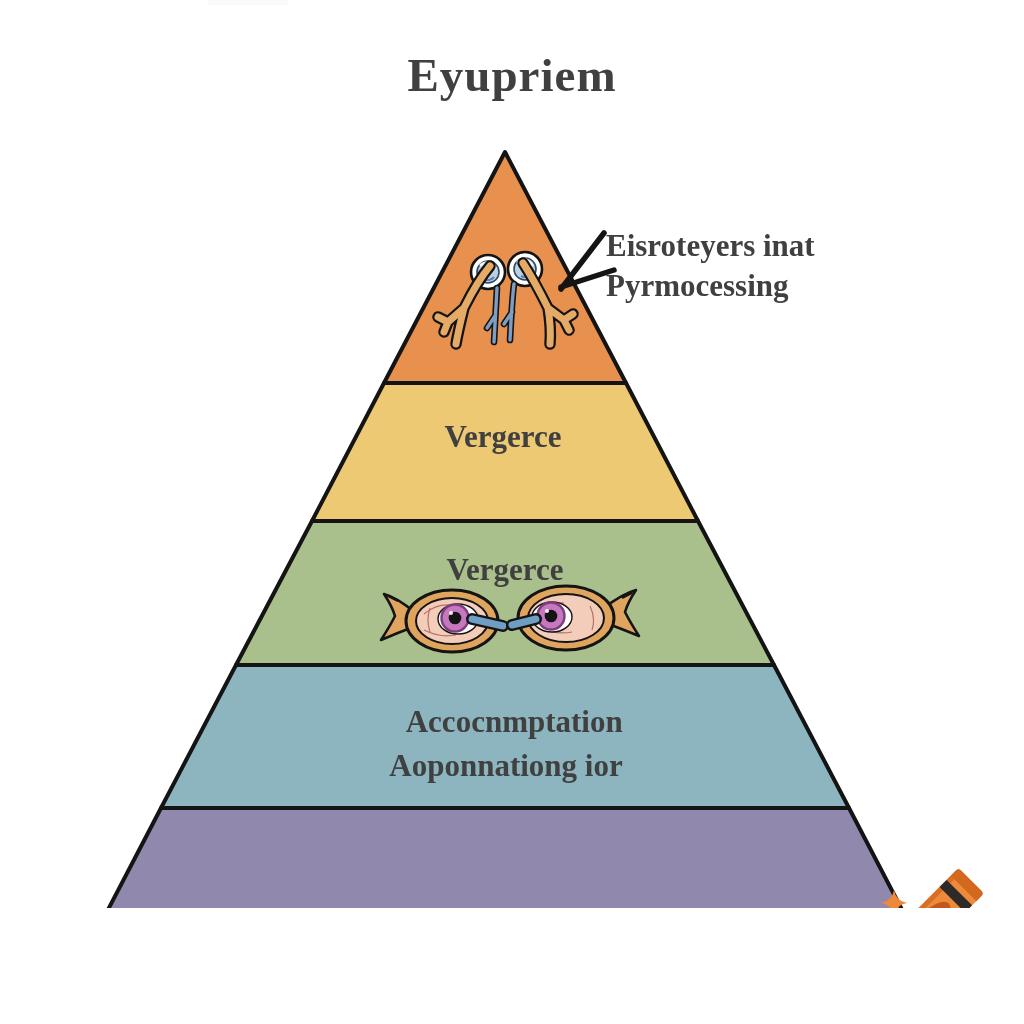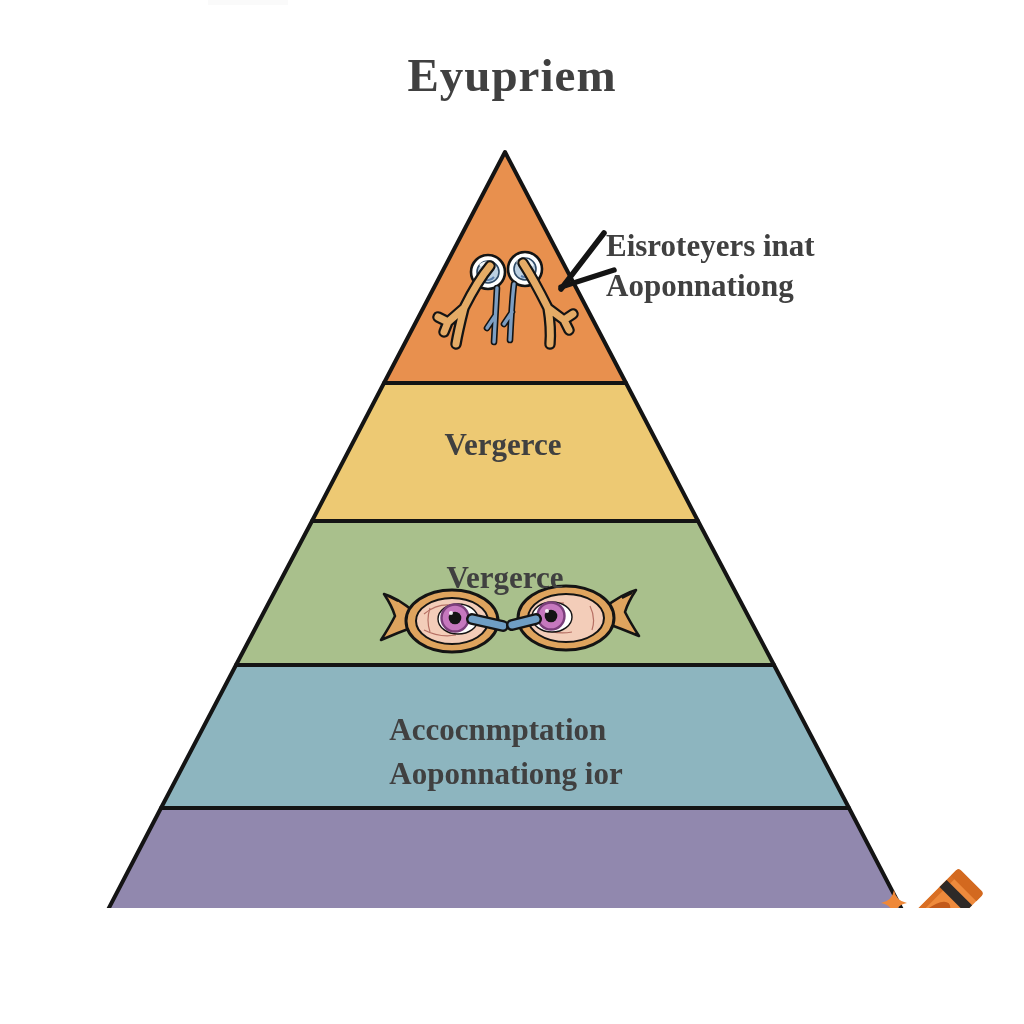--- a/index.html
+++ b/index.html
@@ -4,21 +4,21 @@
 <style>
   html,body{margin:0;padding:0;background:#ffffff;}
   .stage{
     position:relative;width:1024px;height:908px;background:#ffffff;
     overflow:hidden;font-family:"Liberation Serif","DejaVu Serif",serif;color:#404040;
   }
   .stage svg{position:absolute;left:0;top:0;}
   .txt{position:absolute;font-weight:700;white-space:nowrap;}
   .title{left:512px;top:48px;transform:translateX(-50%);font-size:47px;letter-spacing:1px;}
   .annot{left:606px;top:226px;font-size:31px;line-height:40px;}
-  .label{transform:translateX(-50%);font-size:31px;text-align:left;line-height:44px;margin-top:8px;}
+  .label{transform:translateX(-50%);font-size:31px;text-align:right;line-height:44px;}
   .lbl-vm{left:503px;top:415px;}
   .lbl-vg{left:505px;top:548px;}
   .lbl-ac{left:506px;top:700px;}
   .lbl-va{left:494px;top:865px;}
   .top-artifact{position:absolute;left:208px;top:0;width:80px;height:5px;background:#fafafa;}
 </style>
 </head>
 <body>
 
 <div class="stage">
@@ -117,21 +117,21 @@
     <g fill="#ef8838">
       <path d="M894,890 Q896,901 907,903 Q896,905 894,916 Q892,905 881,903 Q892,901 894,890 Z"></path>
       <path d="M967,923 Q970,940 987,943 Q970,946 967,963 Q964,946 947,943 Q964,940 967,923 Z"></path>
     </g>
   </svg>
 
   <div class="txt title">Eyupriem</div>
 
   <div class="txt annot">
     <div>Eisroteyers inat</div>
-    <div>Aoponnationg</div>
+    <div>Pyrmocessing</div>
   </div>
 
   <div class="txt label lbl-vm">
     <div>Vergerce</div>
   </div>
 
   <div class="txt label lbl-vg">Vergerce</div>
 
   <div class="txt label lbl-ac">
     <div>Accocnmptation</div>

